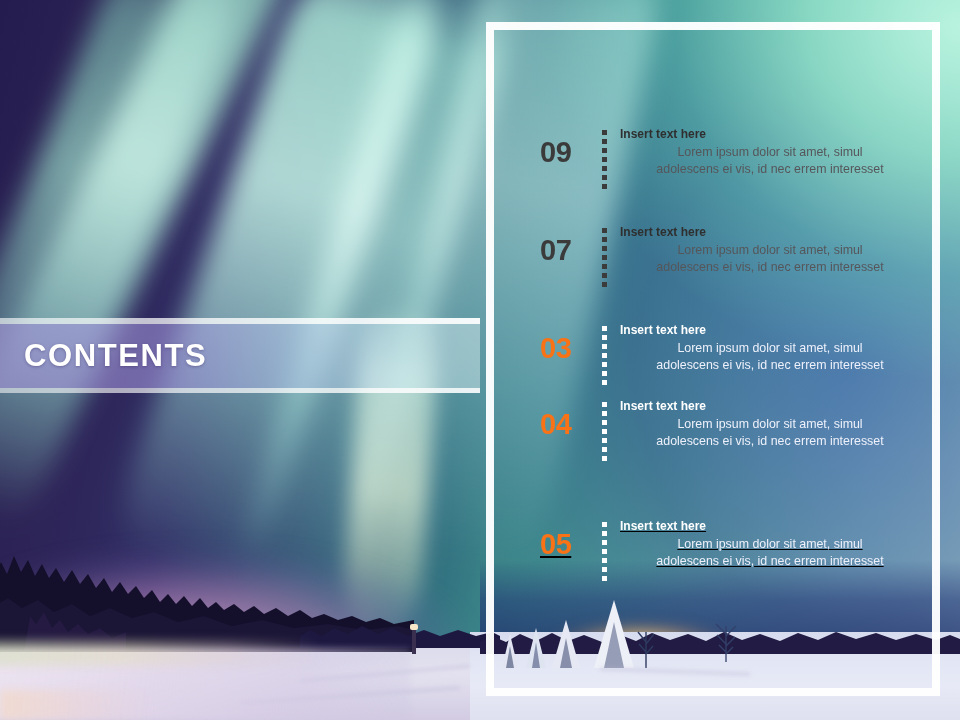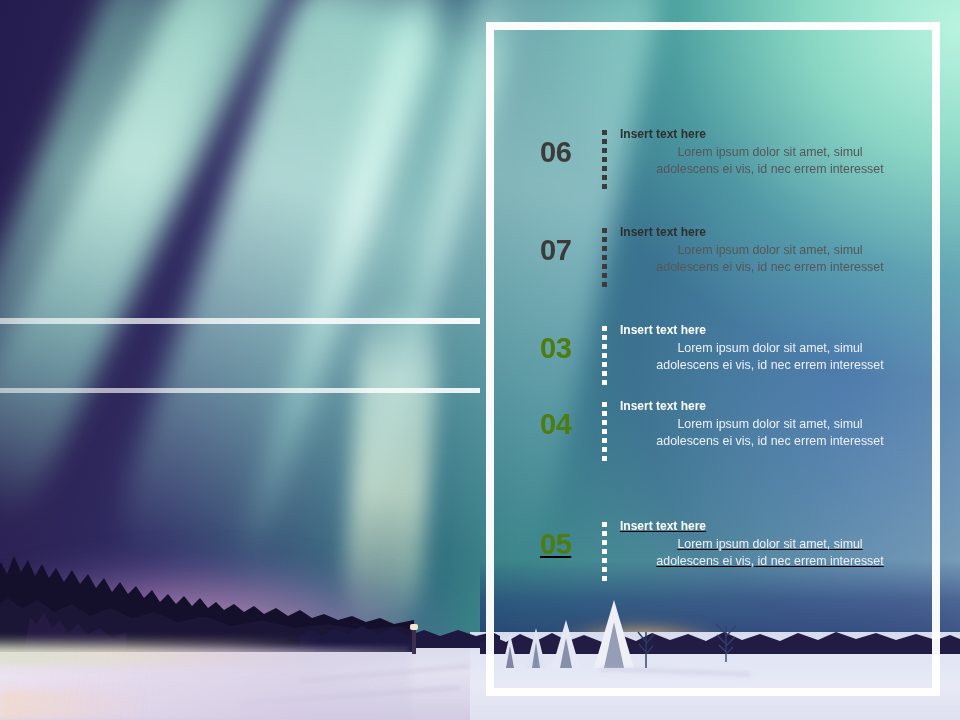--- a/index.html
+++ b/index.html
@@ -281,21 +281,21 @@
     text-align:center;
   }
 
   
   .v-dark .toc-num   { color:#3b3b3b; }
   .v-dark .dot       { background:#3b3b3b; }
   .v-dark .toc-head  { color:#2f2f2f; }
   .v-dark .toc-body  { color:#56565a; }
 
   
-  .v-light .toc-num  { color:#4d7c0f; }
+  .v-light .toc-num  { color:#f97316; }
   .v-light .dot      { background:#ffffff; }
   .v-light .toc-head { color:#ffffff; }
   .v-light .toc-body { color:#eef1fb; }
 </style>
 </head>
 <body>
 
 <div id="slide">
 
   <div class="bg">
@@ -372,28 +372,31 @@
     <div class="track" style="left:300px; top:672px; width:170px; height:3px; transform:rotate(-5deg);"></div>
     <div class="track" style="left:240px; top:694px; width:220px; height:3px; transform:rotate(-4deg);"></div>
     <div class="track" style="left:600px; top:670px; width:150px; height:3px; transform:rotate(2deg);"></div>
 
     <div class="road"></div>
     <div class="snow-verge"></div>
     <div class="road-warm"></div>
   </div>
 
   <div class="banner-edge-top"></div>
+  <div class="banner">
+    <div class="banner-title">CONTENTS</div>
+  </div>
   <div class="banner-edge-bottom"></div>
 
   <div class="frame"></div>
 
   <div class="toc">
 
     <div class="toc-item v-dark" style="top:104px;">
-      <div class="toc-num">06</div>
+      <div class="toc-num">09</div>
       <div class="dots">
         <span class="dot"></span>
         <span class="dot"></span>
         <span class="dot"></span>
         <span class="dot"></span>
         <span class="dot"></span>
         <span class="dot"></span>
         <span class="dot"></span>
       </div>
       <div class="toc-text">

